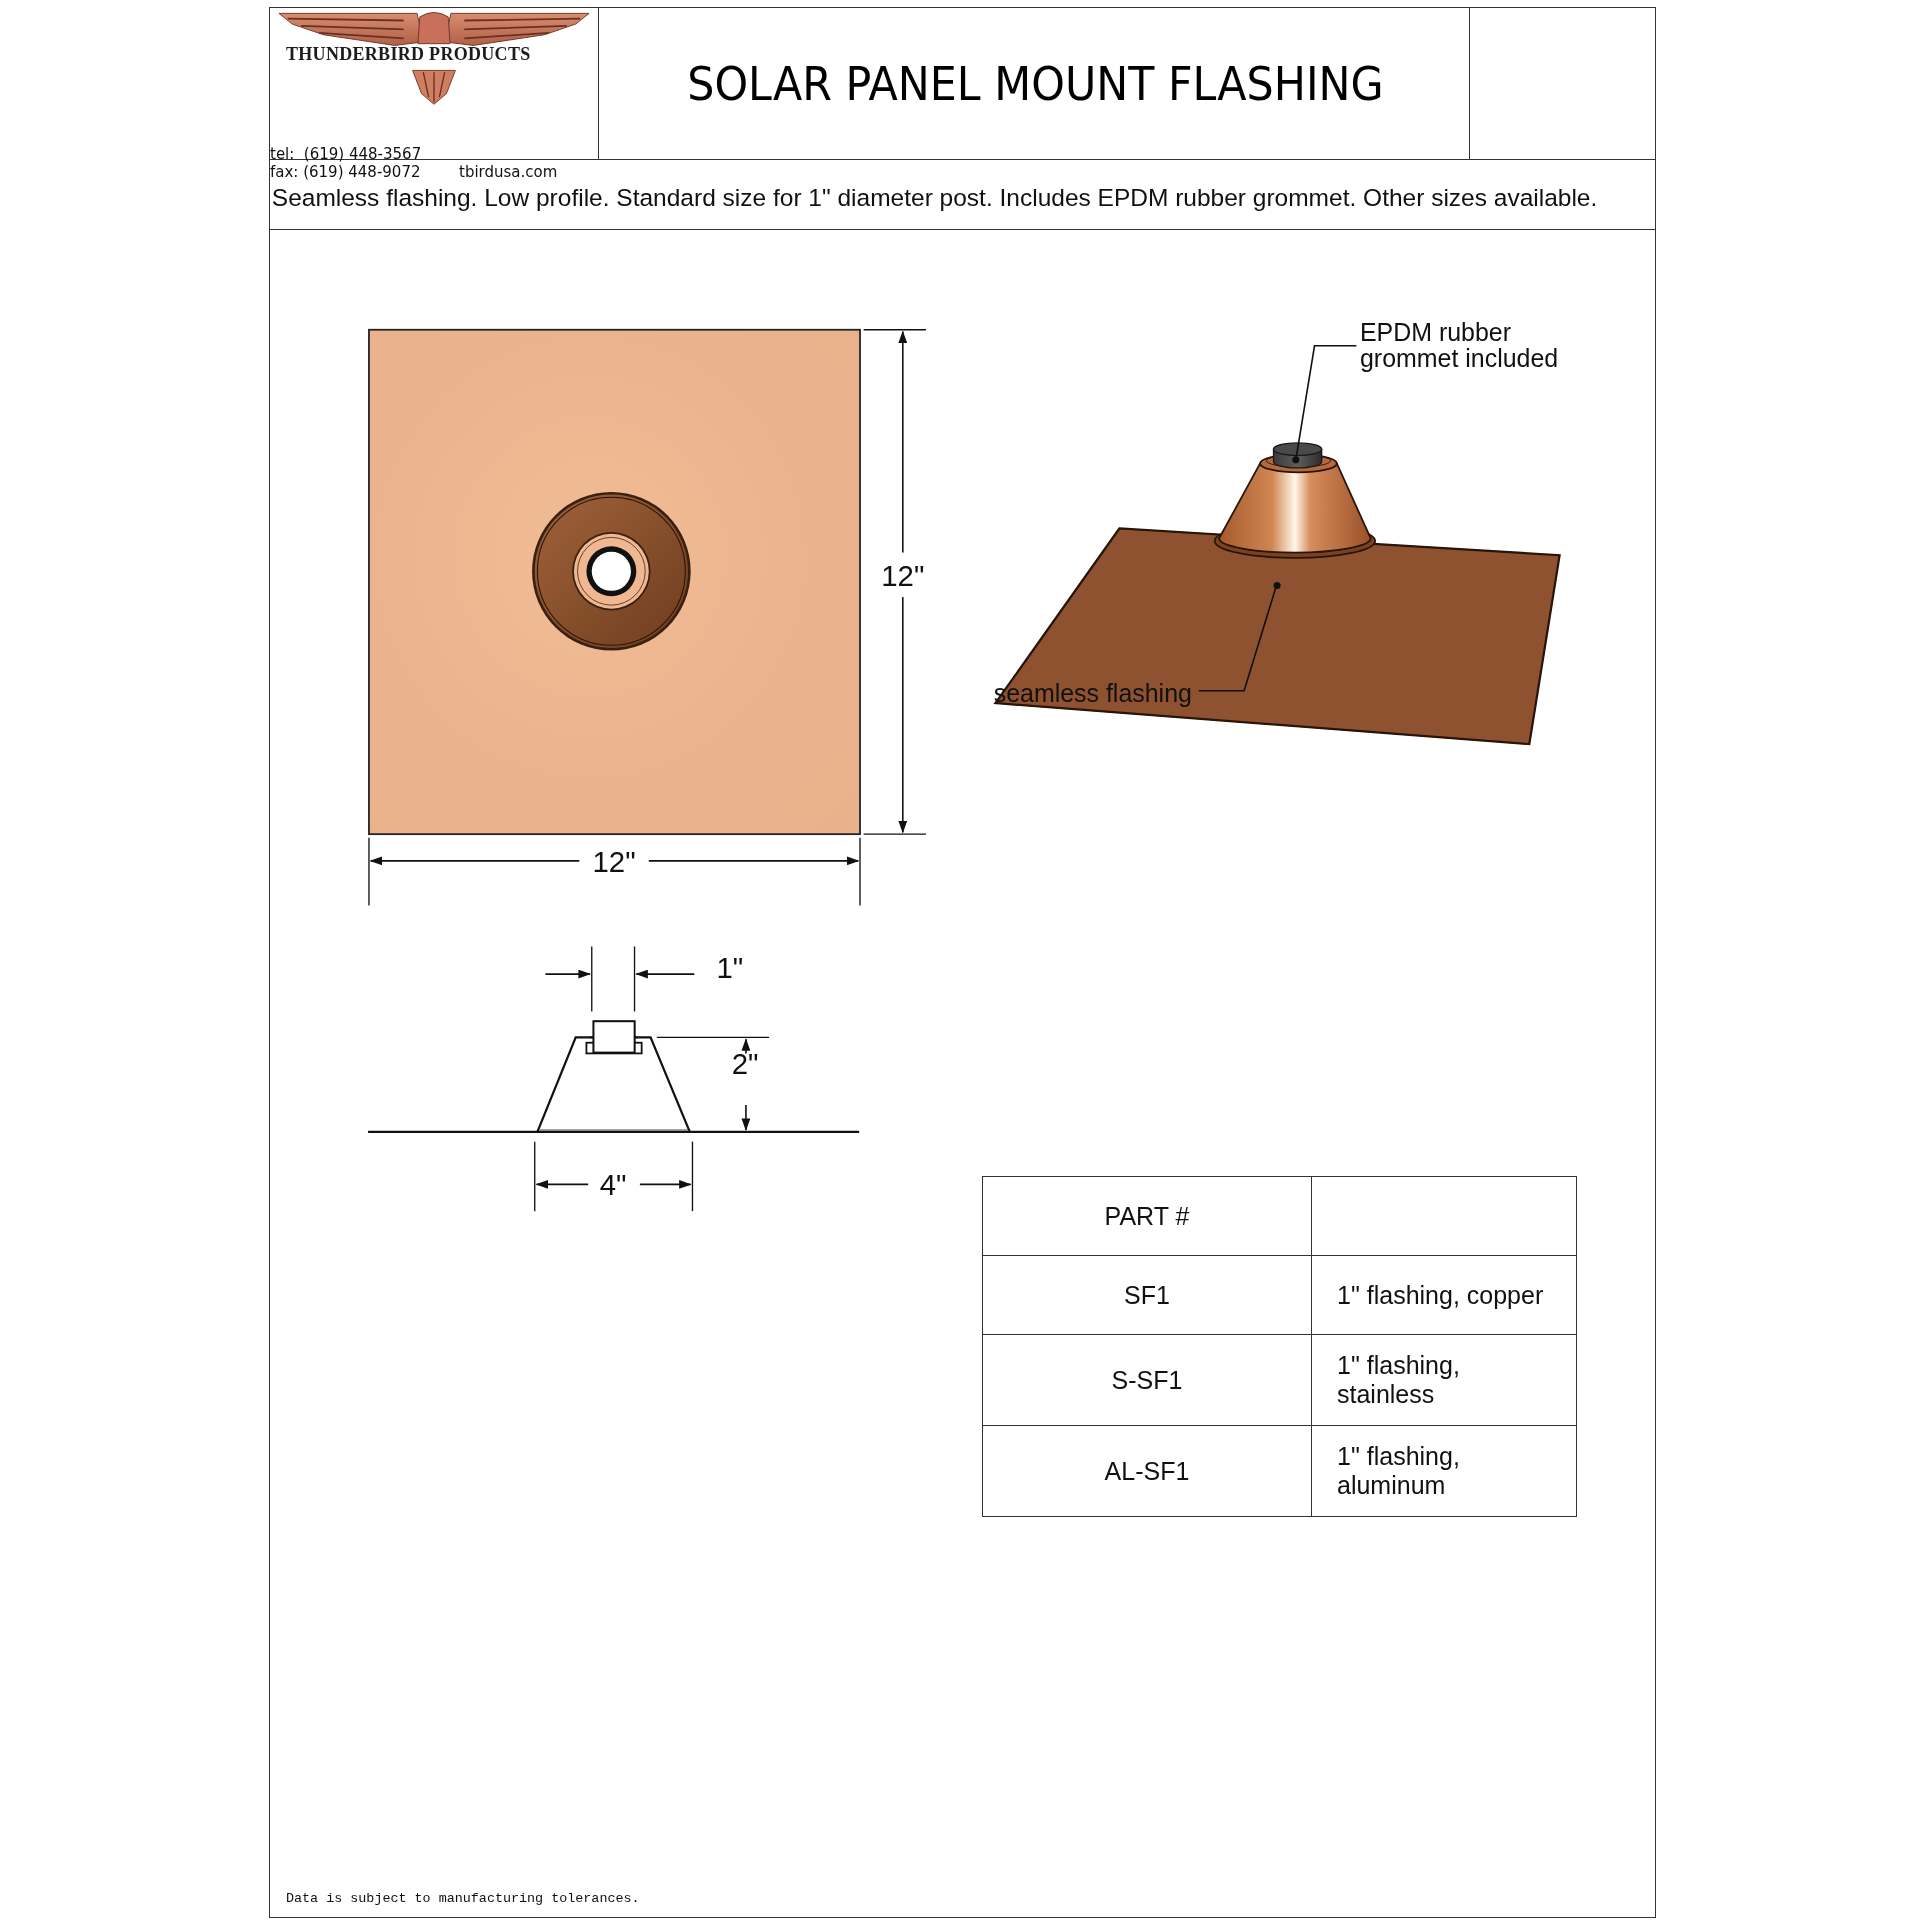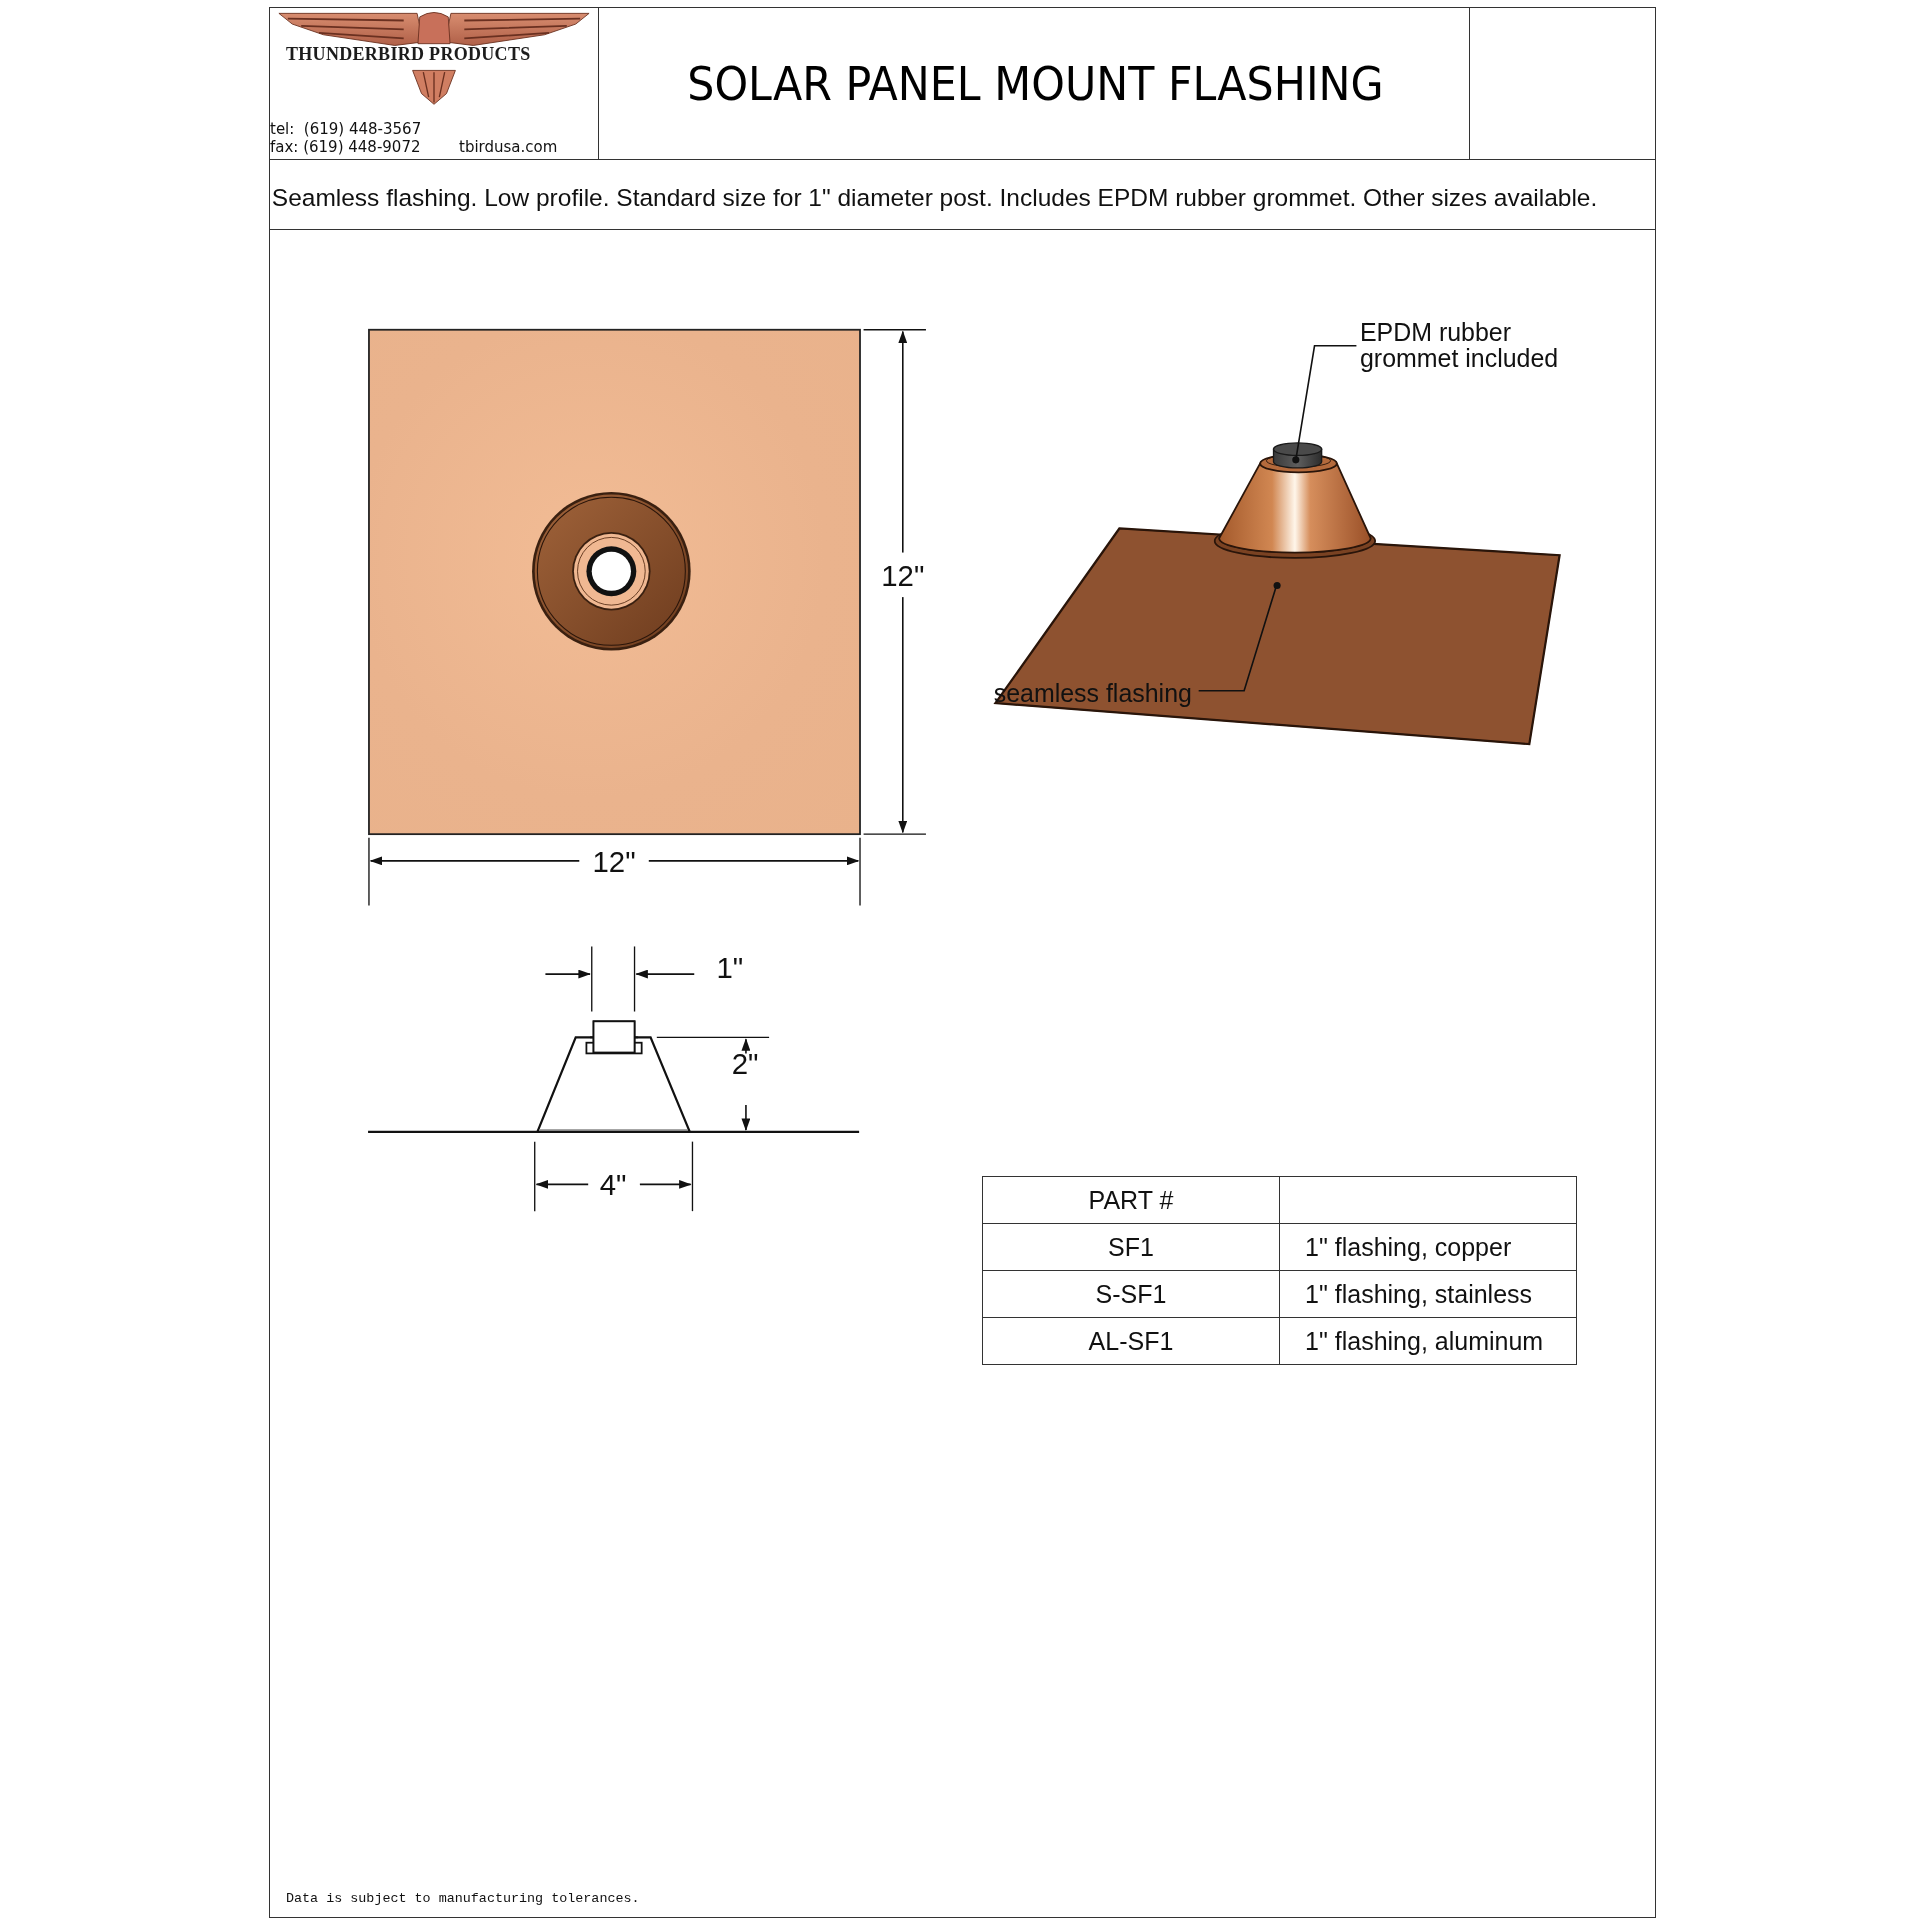--- a/index.html
+++ b/index.html
@@ -6,32 +6,32 @@
   body { width: 1925px; height: 1925px; position: relative; overflow: hidden;
          font-family: "Liberation Sans", sans-serif; color: #111; }
   .sheet { position: absolute; left: 269px; top: 7.1px; width: 1387px; height: 1911px;
            border: 1.8px solid #333; box-sizing: border-box; }
   .hline { position: absolute; left: 0; right: 0; height: 0; border-top: 1.8px solid #333; }
   .vline { position: absolute; top: 0; width: 0; border-left: 1.8px solid #333; }
   .abs { position: absolute; }
   .logo-name { position: absolute; left: 16px; top: 36px; width: 312px; text-align: left;
                font-family: "Liberation Serif", serif; font-weight: bold; font-size: 18px;
                letter-spacing: 0.3px; color: #1c1c1c; }
-  .contact { position: absolute; left: 0; font-family: "DejaVu Sans", sans-serif; font-size: 15px; color: #111; white-space: pre; }
+  .contact { position: absolute; left: 0; font-family: "DejaVu Sans", sans-serif; font-size: 15px; color: #111; white-space: pre; margin-top: 25px; }
   .title { position: absolute; left: 330px; top: 0; width: 871px; height: 152px;
            display: flex; align-items: center; justify-content: center;
            font-family: "DejaVu Sans", sans-serif; font-size: 46px; letter-spacing: 0px;
            transform: scaleX(0.93); color: #000; }
   .desc { position: absolute; left: 1.8px; top: 156px; height: 68px; display: flex; align-items: center;
           font-size: 24.5px; color: #111; white-space: nowrap; }
   .footnote { position: absolute; left: 16px; bottom: 10.7px; font-family: Liberation Mono, monospace;
               font-size: 13.4px; color: #111; }
   svg text { font-family: "Liberation Sans", sans-serif; fill: #111; }
   .parts { position: absolute; left: 982px; top: 1176px; width: 595px; border-collapse: collapse; }
-  .parts td { border: 1.8px solid #333; height: 46px; padding: 0; font-size: 25px; color: #111; margin-left: 12px; }
+  .parts td { border: 1.8px solid #333; height: 46px; padding: 16px; font-size: 25px; color: #111; margin-left: 12px; }
   .parts td.pn { width: 296px; text-align: center; }
   .parts td.ds { padding-left: 25px; }
 </style>
 </head>
 <body>
 
 <div class="sheet">
 
   <div class="hline" style="top:151px;"></div>
   <div class="hline" style="top:221px;"></div>

